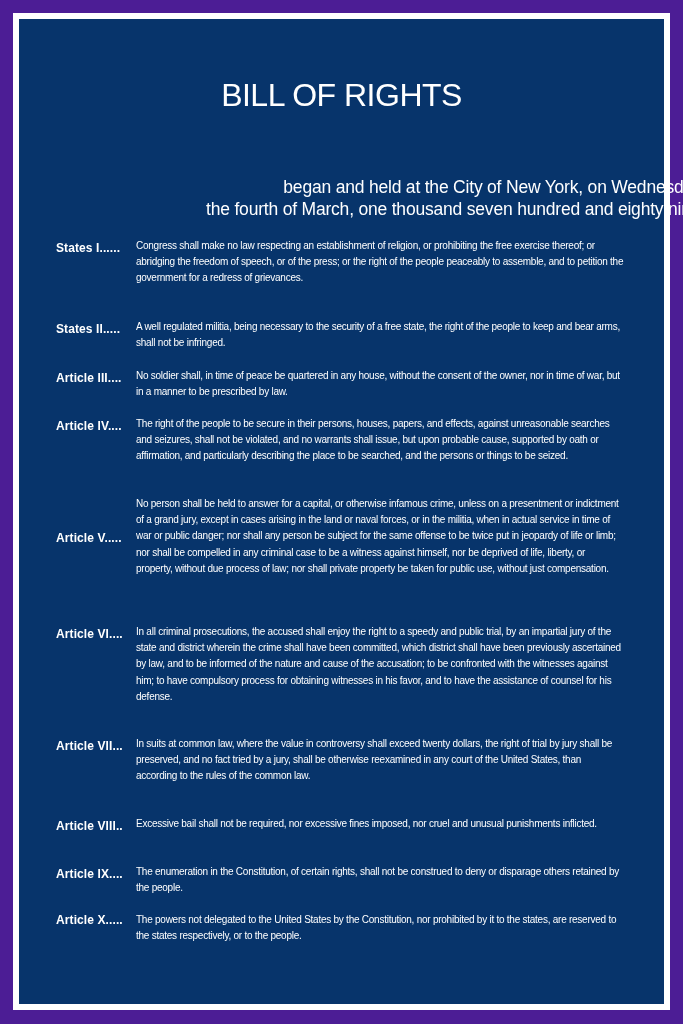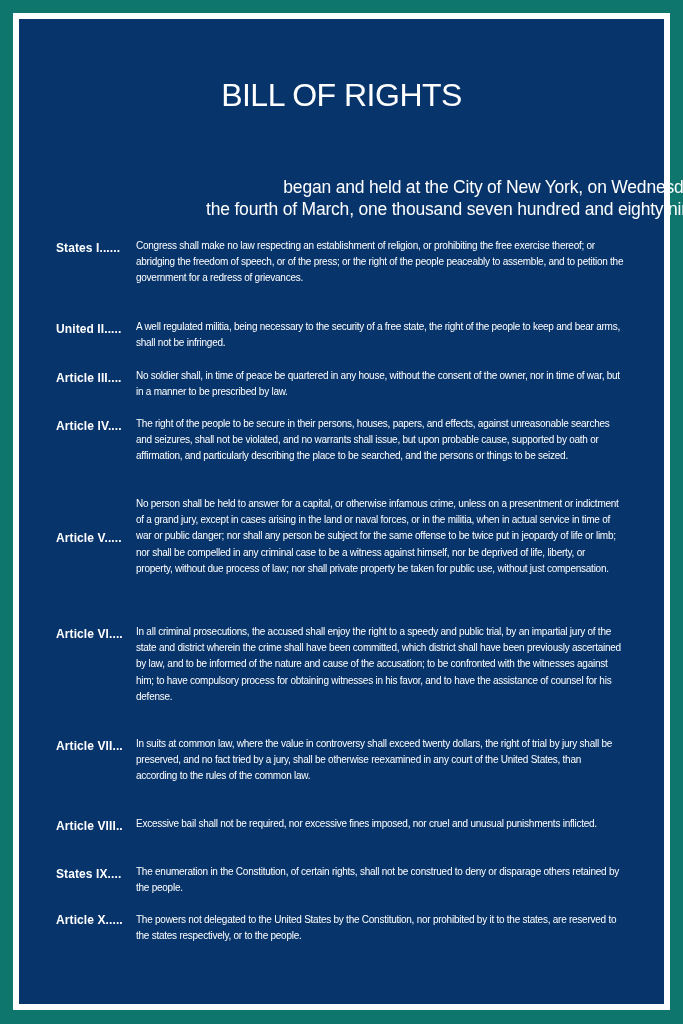--- a/index.html
+++ b/index.html
@@ -4,21 +4,21 @@
 <style>
   html, body {
     margin: 0; padding: 0;
     width: 683px; height: 1024px;
     overflow: hidden;
     background: #e8292c;
   }
   .poster {
     position: absolute; left: 0; top: 0;
     width: 683px; height: 1024px;
-    background: #0f766e;
+    background: #4c1d95;
   }
   .white-frame {
     position: absolute;
     left: 13px; top: 13px;
     width: 657px; height: 997px;
     background: #ffffff;
   }
   .panel {
     position: absolute;
     left: 19px; top: 19px;
@@ -92,21 +92,21 @@
       <div>began and held at the City of New York, on Wednesday,</div>
       <div>the fourth of March, one thousand seven hundred and eighty nine.</div>
     </div>
 
     <div class="article" style="top:219px;">
       <div class="article-label" style="top:3px;">States I......</div>
       <div class="article-text">Congress shall make no law respecting an establishment of religion, or prohibiting the free exercise thereof; or abridging the freedom of speech, or of the press; or the right of the people peaceably to assemble, and to petition the government for a redress of grievances.</div>
     </div>
 
     <div class="article" style="top:300px;">
-      <div class="article-label" style="top:3px;">United II.....</div>
+      <div class="article-label" style="top:3px;">States II.....</div>
       <div class="article-text">A well regulated militia, being necessary to the security of a free state, the right of the people to keep and bear arms, shall not be infringed.</div>
     </div>
 
     <div class="article" style="top:349px;">
       <div class="article-label" style="top:3px;">Article III....</div>
       <div class="article-text">No soldier shall, in time of peace be quartered in any house, without the consent of the owner, nor in time of war, but in a manner to be prescribed by law.</div>
     </div>
 
     <div class="article" style="top:397px;">
       <div class="article-label" style="top:3px;">Article IV....</div>
@@ -127,21 +127,21 @@
       <div class="article-label" style="top:3px;">Article VII...</div>
       <div class="article-text">In suits at common law, where the value in controversy shall exceed twenty dollars, the right of trial by jury shall be preserved, and no fact tried by a jury, shall be otherwise reexamined in any court of the United States, than according to the rules of the common law.</div>
     </div>
 
     <div class="article" style="top:797px;">
       <div class="article-label" style="top:3px;">Article VIII..</div>
       <div class="article-text">Excessive bail shall not be required, nor excessive fines imposed, nor cruel and unusual punishments inflicted.</div>
     </div>
 
     <div class="article" style="top:845px;">
-      <div class="article-label" style="top:3px;">States IX....</div>
+      <div class="article-label" style="top:3px;">Article IX....</div>
       <div class="article-text">The enumeration in the Constitution, of certain rights, shall not be construed to deny or disparage others retained by the people.</div>
     </div>
 
     <div class="article" style="top:893px;">
       <div class="article-label" style="top:1px;">Article X.....</div>
       <div class="article-text">The powers not delegated to the United States by the Constitution, nor prohibited by it to the states, are reserved to the states respectively, or to the people.</div>
     </div>
 
   </div>
 </div>

